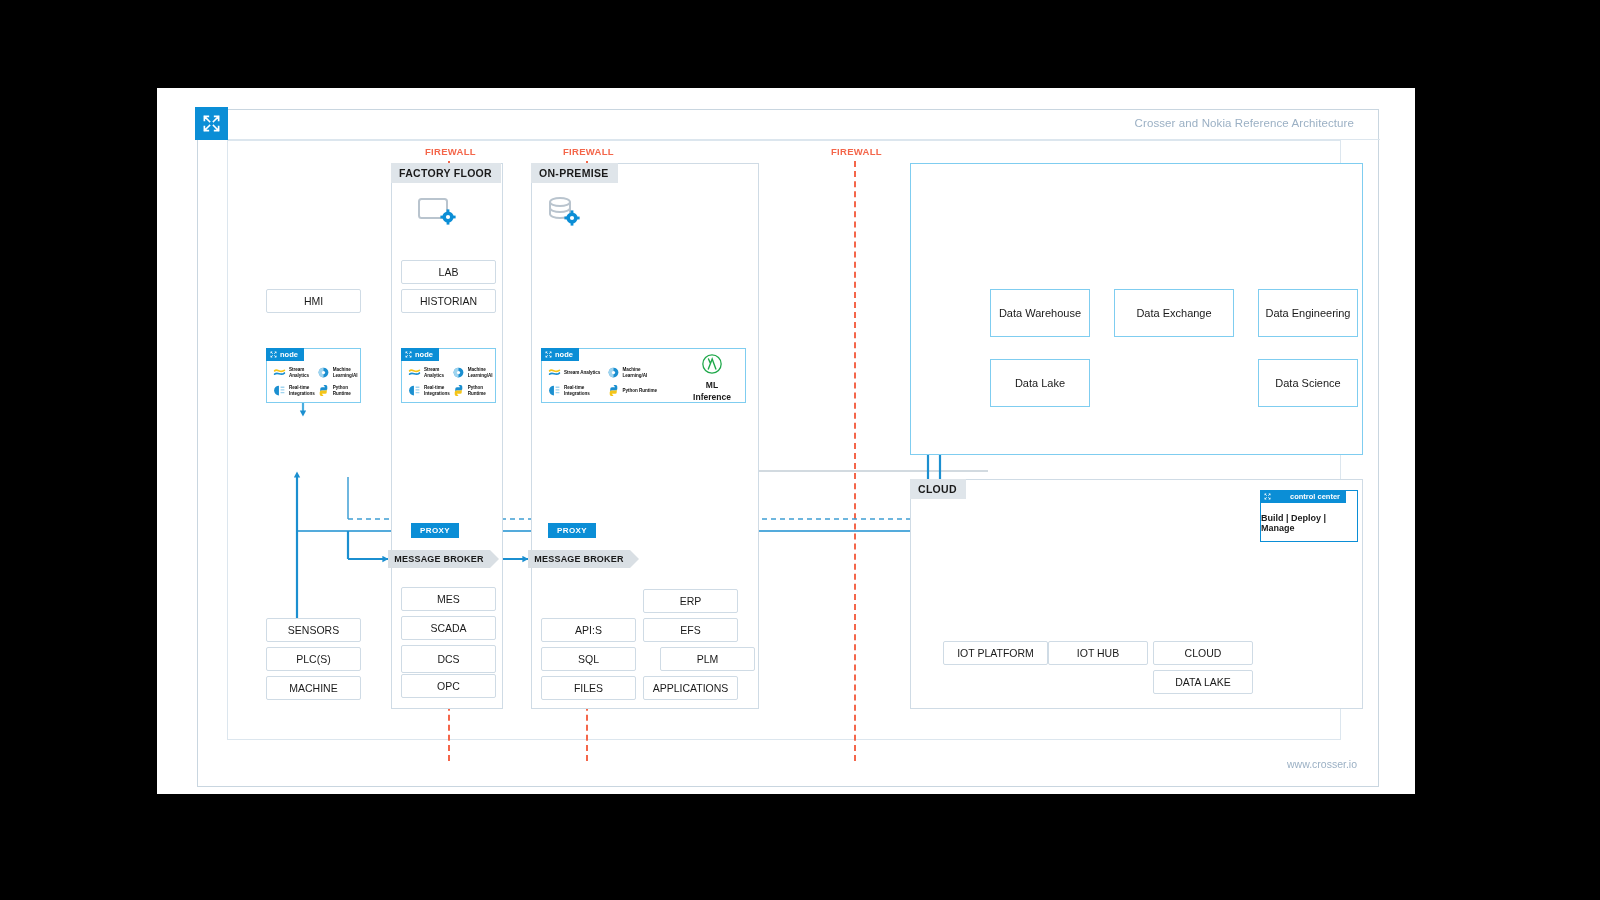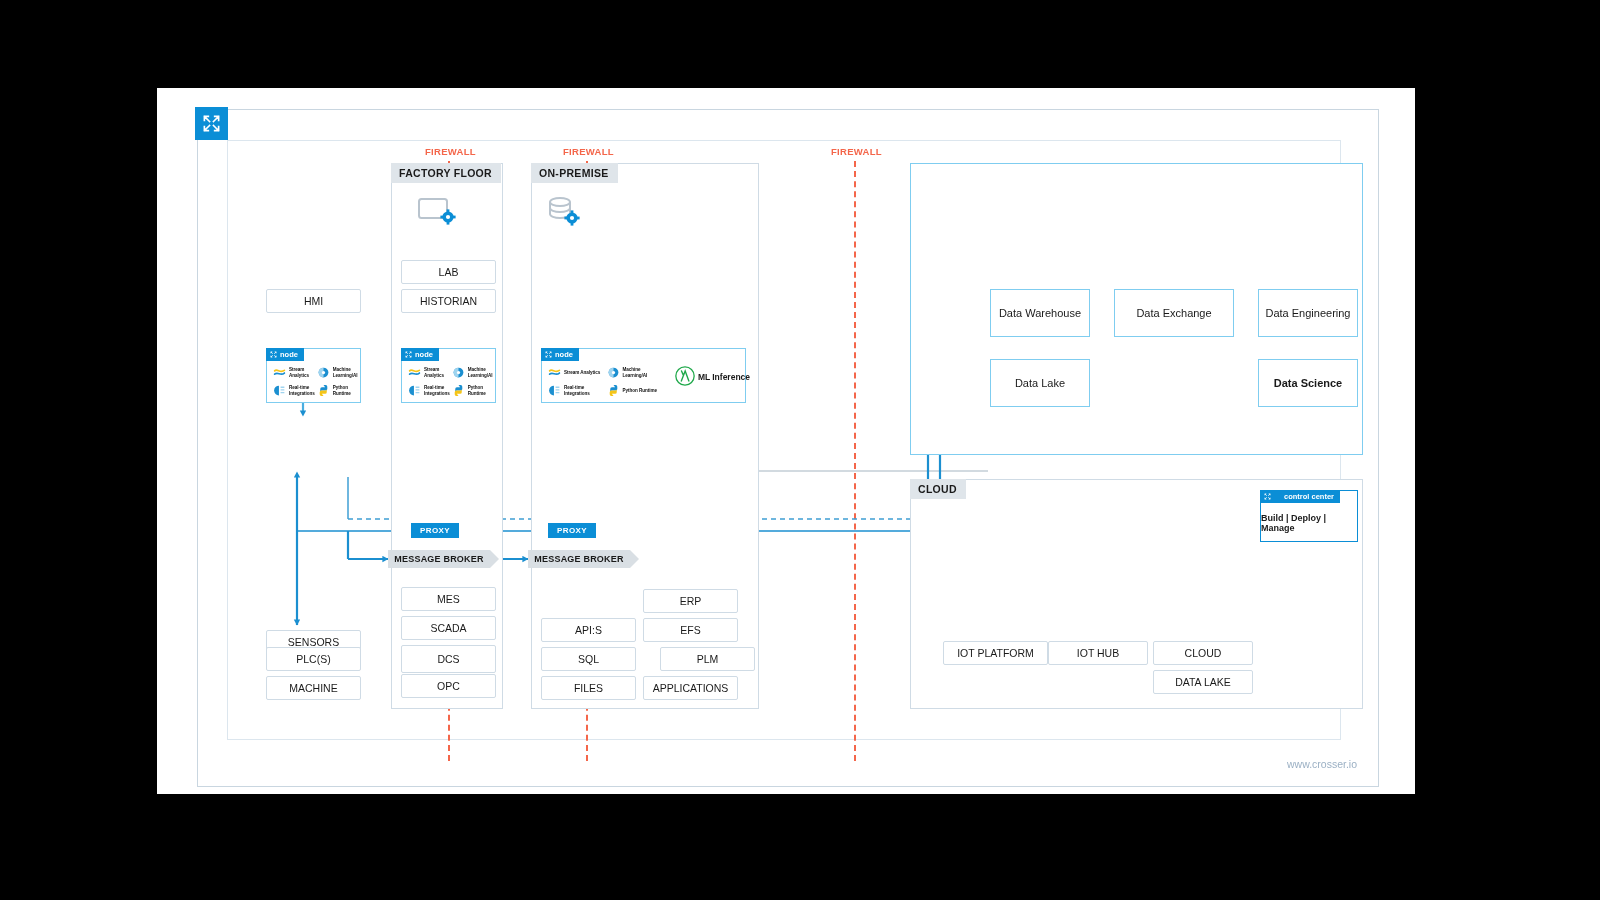--- a/index.html
+++ b/index.html
@@ -131,21 +131,21 @@
   }
   .cap { display: flex; align-items: center; gap: 3px; }
   .cap .cap-ic { width: 13px; height: 13px; flex: 0 0 13px; }
   .cap .cap-ic svg { display: block; }
   .cap .cap-tx {
     font-size: 4.6px; font-weight: bold; line-height: 1.25;
     color: #111; letter-spacing: -.05px;
   }
   .mlbox {
     position: absolute;
-    display: flex; flex-direction: row;
+    display: flex; flex-direction: column;
     align-items: center; justify-content: center; gap: 2px;
   }
   .mlbox .ml-tx {
     font-size: 8.5px; font-weight: bold; color: #1a1a1a;
     text-align: center; line-height: 1.15;
   }
   
   .proxy {
     position: absolute;
     background: #0b8ed6;
@@ -179,21 +179,21 @@
     border: 1px solid #0b8ed6;
     background: #ffffff;
   }
   .cc-tab {
     position: absolute;
     left: -1px; top: -1px;
     background: #0b8ed6;
     color: #fff;
     font-size: 7.5px; font-weight: bold;
     padding: 2px 6px 2px 4px;
-    display: flex; align-items: center; gap: 13px;
+    display: flex; align-items: center; gap: 19px;
     white-space: nowrap;
   }
   .cc-body {
     position: absolute;
     left: 0; right: 0; top: 14px; bottom: 0;
     display: flex; align-items: center; justify-content: center;
     font-size: 9px; font-weight: bold; color: #1a1a1a;
   }
   
   .snowflake {
@@ -224,20 +224,23 @@
 
   <div id="logo-badge">
     <svg width="19" height="19" viewBox="0 0 24 24">
       <path d="M3 3 L9.5 9.5 M3 3 L3 8 M3 3 L8 3
                M21 3 L14.5 9.5 M21 3 L21 8 M21 3 L16 3
                M3 21 L9.5 14.5 M3 21 L3 16 M3 21 L8 21
                M21 21 L14.5 14.5 M21 21 L21 16 M21 21 L16 21" stroke="#ffffff" stroke-width="2.1" fill="none" stroke-linecap="square"></path>
     </svg>
   </div>
 
+  <div id="title-bar">
+    <span class="title">Crosser and Nokia Reference Architecture</span>
+  </div>
 
   <div id="footer-url">www.crosser.io</div>
 
   <div id="canvas">
 
     <svg id="wires">
       <defs>
         <marker id="ah-b" markerWidth="7" markerHeight="7" refX="5.6" refY="3.2" orient="auto" markerUnits="userSpaceOnUse">
           <path d="M0,0 L6,3.2 L0,6.4 z" fill="#1b8fd0"></path>
         </marker>
@@ -309,21 +312,21 @@
     <div class="firewall" style="left:220px; top:20px; height:600px;"></div>
     <div class="firewall-label" style="left:197px; top:5px;">FIREWALL</div>
 
     <div class="firewall" style="left:358px; top:20px; height:600px;"></div>
     <div class="firewall-label" style="left:335px; top:5px;">FIREWALL</div>
 
     <div class="firewall" style="left:626px; top:20px; height:600px;"></div>
     <div class="firewall-label" style="left:603px; top:5px;">FIREWALL</div>
 
     <div class="pbox" style="left:38px; top:148px; width:95px; height:24px;">HMI</div>
-    <div class="pbox" style="left:38px; top:477px; width:95px; height:24px;margin-top:12px;">SENSORS</div>
+    <div class="pbox" style="left:38px; top:477px; width:95px; height:24px;">SENSORS</div>
     <div class="pbox" style="left:38px; top:506px; width:95px; height:24px;">PLC(S)</div>
     <div class="pbox" style="left:38px; top:535px; width:95px; height:24px;">MACHINE</div>
 
     <div class="nodebox" style="left:38px; top:207px; width:95px; height:55px;">
       <div class="node-tab">
         <svg width="7" height="7" viewBox="0 0 24 24">
           <path d="M3 3 L9.5 9.5 M3 3 L3 8 M3 3 L8 3 M21 3 L14.5 9.5 M21 3 L21 8 M21 3 L16 3
                    M3 21 L9.5 14.5 M3 21 L3 16 M3 21 L8 21 M21 21 L14.5 14.5 M21 21 L21 16 M21 21 L16 21" stroke="#fff" stroke-width="2.6" fill="none"></path>
         </svg>
         <span>node</span>
@@ -549,21 +552,21 @@
           </g>
           <circle cx="12" cy="12" r="2.3" fill="#29b5e8" stroke="#ffffff" stroke-width="1.4"></circle>
         </svg>
       </span>
       <span class="sf-tx">snowflake</span>
     </div>
     <div class="sbox" style="left:762px; top:148px; width:100px; height:48px; top:148px;">Data Warehouse</div>
     <div class="sbox" style="left:886px; top:148px; width:120px; height:48px;">Data Exchange</div>
     <div class="sbox" style="left:1030px; top:148px; width:100px; height:48px;">Data Engineering</div>
     <div class="sbox" style="left:762px; top:218px; width:100px; height:48px;">Data Lake</div>
-    <div class="sbox" style="left:1030px; top:218px; width:100px; height:48px;font-weight:bold;">Data Science</div>
+    <div class="sbox" style="left:1030px; top:218px; width:100px; height:48px;">Data Science</div>
 
     <div class="zone" style="left:682px; top:338px; width:453px; height:230px;">
       <div class="zone-label">CLOUD</div>
     </div>
     <div class="pbox" style="left:715px; top:500px; width:105px; height:24px;">IOT PLATFORM</div>
     <div class="pbox" style="left:820px; top:500px; width:100px; height:24px;">IOT HUB</div>
     <div class="pbox" style="left:925px; top:500px; width:100px; height:24px;">CLOUD</div>
     <div class="pbox" style="left:925px; top:529px; width:100px; height:24px;">DATA LAKE</div>
 
     <div class="ccbox" style="left:1032px; top:349px; width:98px; height:52px;">

